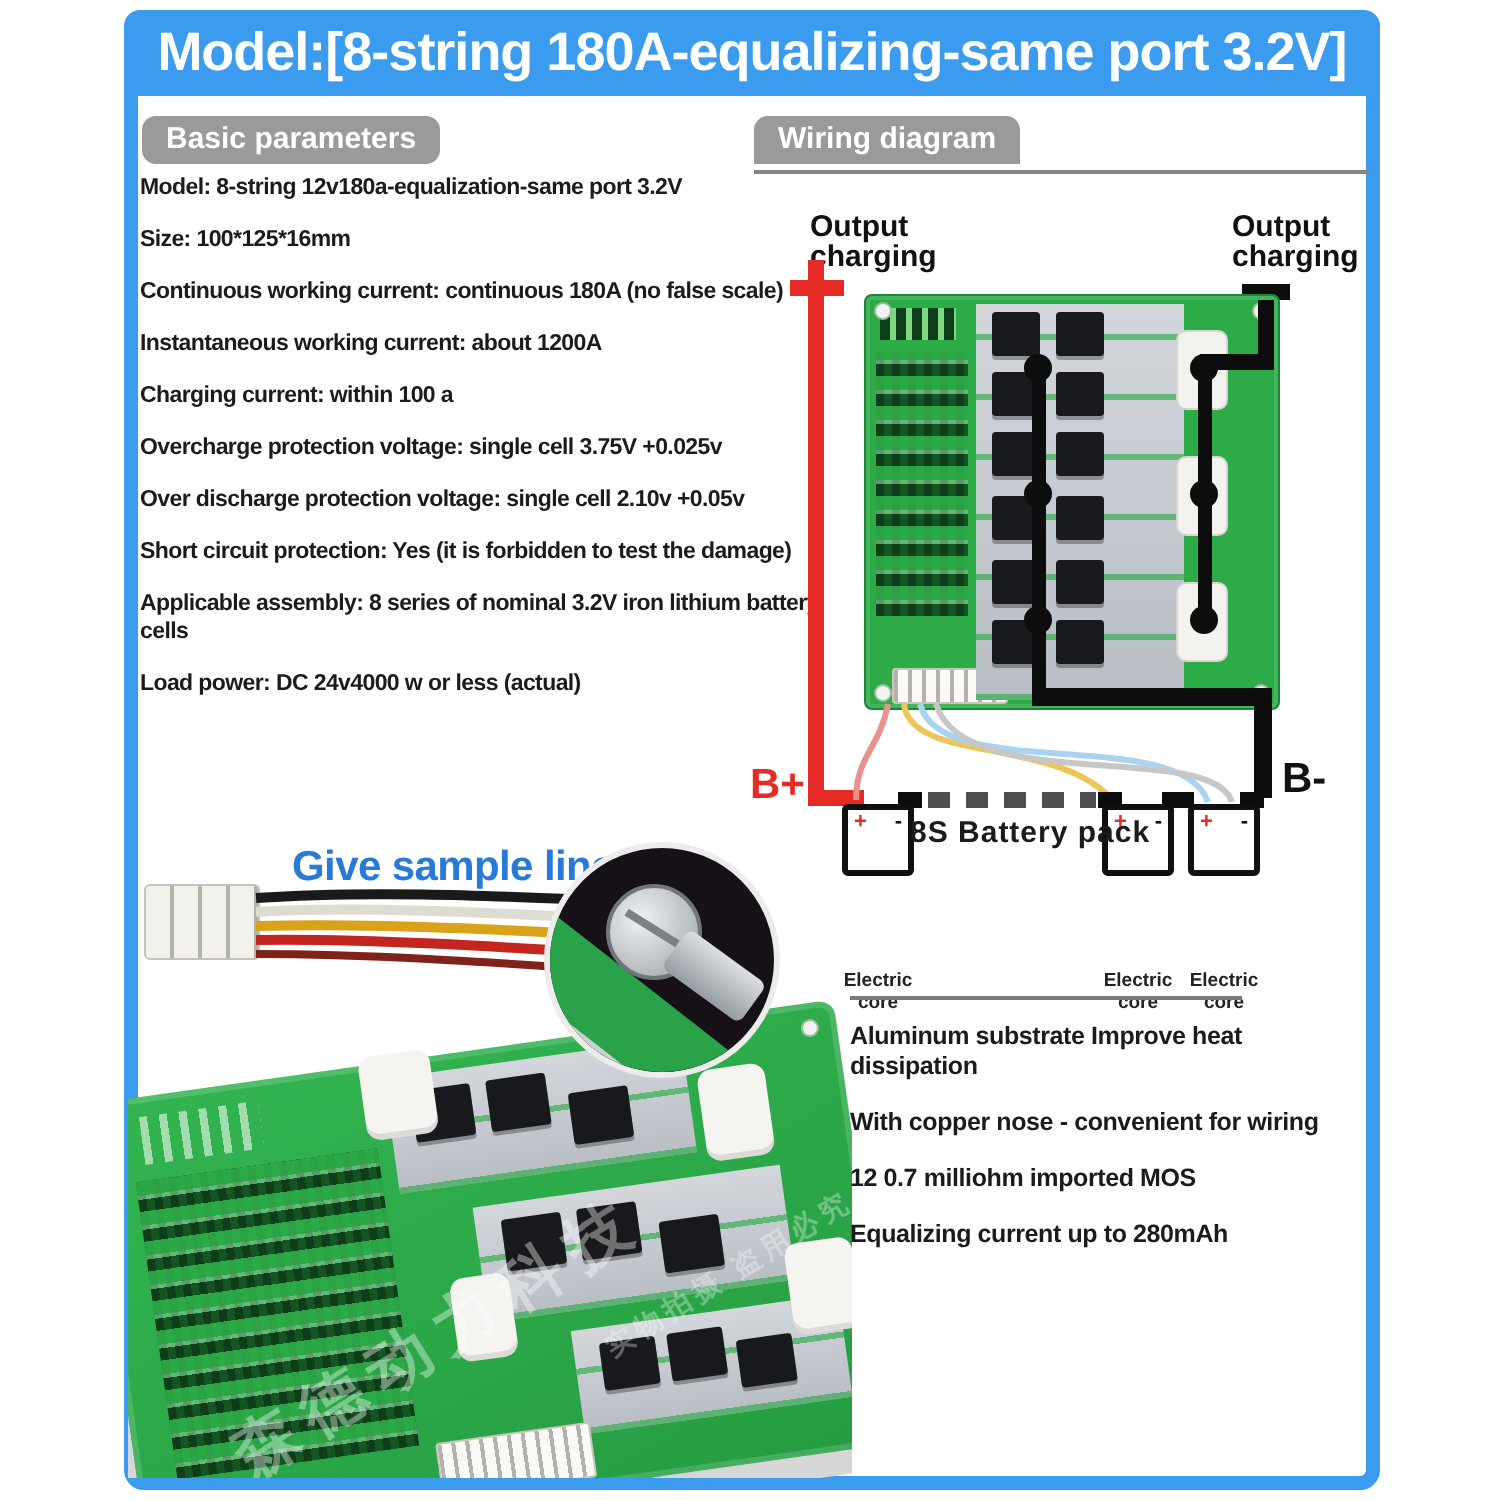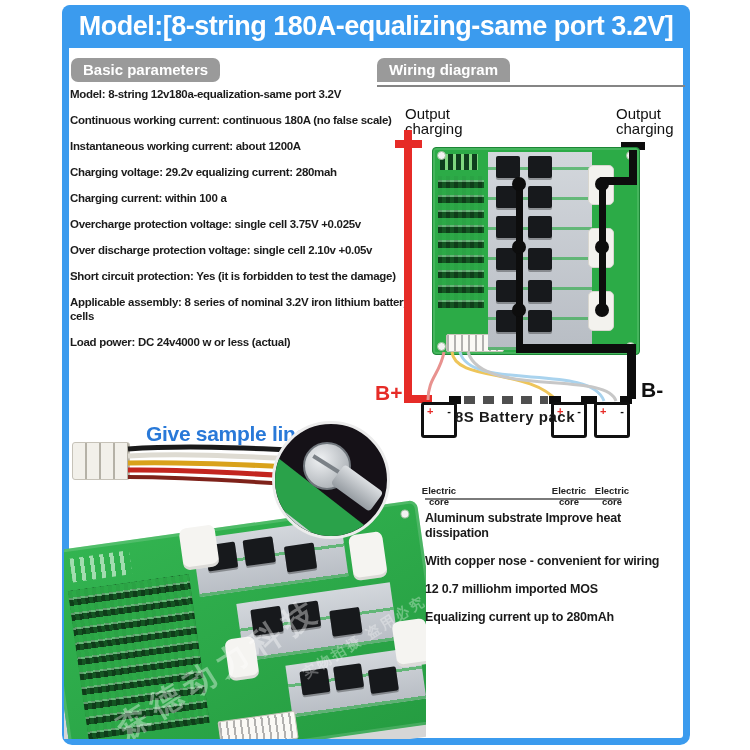--- a/index.html
+++ b/index.html
@@ -10,21 +10,21 @@
   .banner{left:62px;top:5px;width:628px;height:43px;background:#3b9bee;border-radius:8px 8px 0 0;
           display:flex;align-items:center;justify-content:center;color:#fff;font-weight:bold;
           font-size:27px;letter-spacing:-0.5px;white-space:nowrap;}
   .badge{background:#9a9a9a;color:#fff;font-weight:bold;font-size:15px;padding:3px 12px 4px;border-radius:7px;white-space:nowrap;}
   .badge.adv{color:#f2e23c;font-size:16px;padding:2px 10px 3px;}
   .tabline{border-bottom:2px solid #858585;}
   .params{left:70px;top:88px;width:348px;font-size:11.5px;font-weight:bold;letter-spacing:-0.3px;line-height:13.5px;}
   .params p{margin:0 0 12.5px 0;}
   .advlist{left:425px;top:511px;width:262px;font-size:12.5px;font-weight:bold;letter-spacing:-0.2px;line-height:15px;}
   .advlist p{margin:0 0 13px 0;}
-  .outlabel{font-size:15px;font-weight:normal;line-height:15px;color:#111;}
+  .outlabel{font-size:15px;font-weight:bold;line-height:15px;color:#111;}
   .redbar{background:#e62b27;}
   .blackbar{background:#0d0d0d;}
   .node{width:14px;height:14px;border-radius:50%;background:#0d0d0d;}
   .whitetab{width:24px;height:38px;background:#f3f2ee;border:1px solid #d8d6cf;border-radius:5px;}
   .bplus-label{color:#e62b27;font-size:21px;font-weight:bold;}
   .bminus-label{color:#111;font-size:21px;font-weight:bold;}
   .pcb{background:#2cab47;border:1px solid #1d8636;border-radius:4px;box-shadow:inset 0 0 0 2px rgba(255,255,255,.12);}
   .silver{background:linear-gradient(180deg,#d3d7dc,#b8bdc4);
           background-image:repeating-linear-gradient(0deg,rgba(44,171,71,.65) 0 3px,transparent 3px 30px),linear-gradient(180deg,#d3d7dc,#b8bdc4);}
   .comp-grid{background-color:#249a3e;
@@ -66,23 +66,23 @@
   <div class="abs badge" style="left:71px;top:58px;">
     <span>Basic parameters</span>
   </div>
   <div class="abs tabline" style="left:377px;top:58px;width:308px;height:27px;"></div>
   <div class="abs badge" style="left:377px;top:58px;border-radius:7px 7px 0 0;">
     <span>Wiring diagram</span>
   </div>
 
   <div class="abs params">
     <p>Model: 8-string 12v180a-equalization-same port 3.2V</p>
+    <p>Size: 100*125*16mm</p>
     <p>Continuous working current: continuous 180A (no false scale)</p>
     <p>Instantaneous working current: about 1200A</p>
-    <p>Charging voltage: 29.2v equalizing current: 280mah</p>
     <p>Charging current: within 100 a</p>
     <p>Overcharge protection voltage: single cell 3.75V +0.025v</p>
     <p>Over discharge protection voltage: single cell 2.10v +0.05v</p>
     <p>Short circuit protection: Yes (it is forbidden to test the damage)</p>
     <p>Applicable assembly: 8 series of nominal 3.2V iron lithium battery cells</p>
     <p>Load power: DC 24v4000 w or less (actual)</p>
   </div>
 
   <div class="abs outlabel" style="left:405px;top:106px;">
     <div>Output</div>

